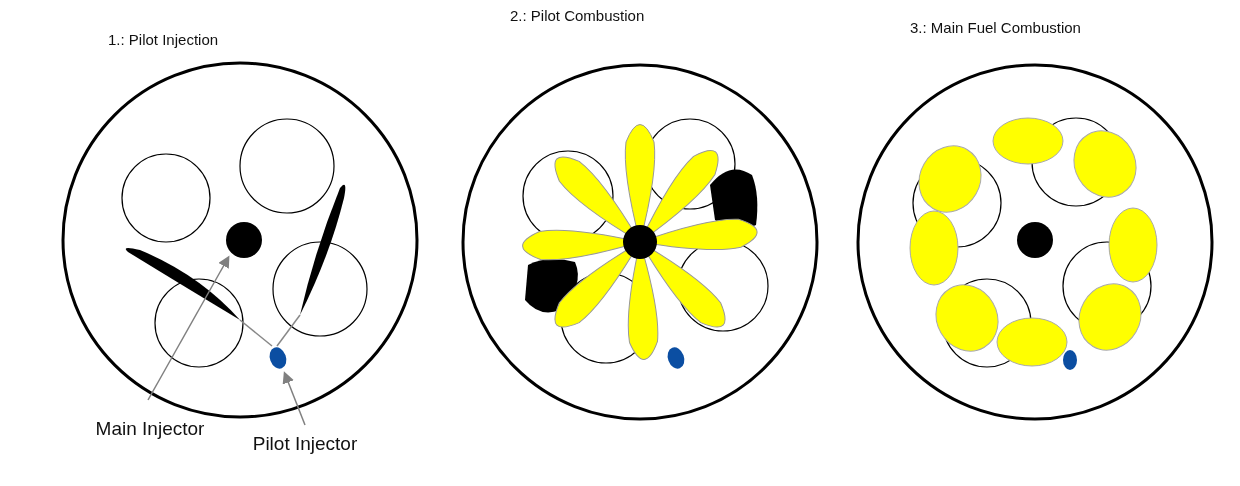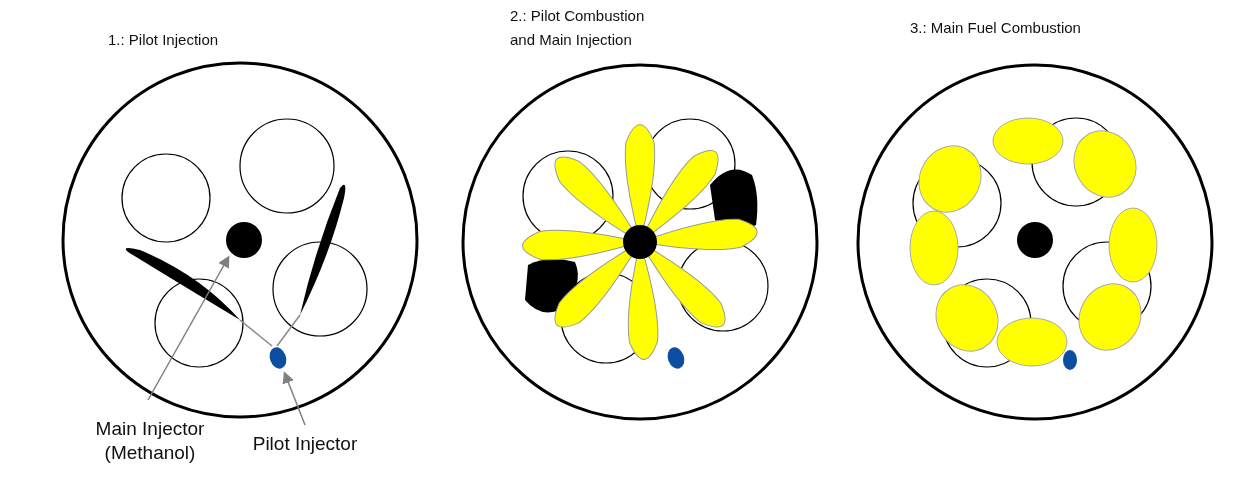--- a/index.html
+++ b/index.html
@@ -7,21 +7,20 @@
   .title { position:absolute; font-size:15px; text-align:left; line-height:24px; }
   .label { position:absolute; font-size:19px; text-align:center; line-height:24px; }
   svg { position:absolute; left:0; top:0; }
 </style>
 </head>
 <body>
 
 <div class="title" style="left:108px;top:28px;width:250px;">1.: Pilot Injection</div>
 <div class="title" style="left:510px;top:4px;width:260px;">
   <div>2.: Pilot Combustion</div>
-  <div>and Main Injection</div>
 </div>
 <div class="title" style="left:910px;top:16px;width:280px;">3.: Main Fuel Combustion</div>
 
 <svg width="1240" height="486" viewBox="0 0 1240 486">
   <defs>
     <marker id="arr" markerWidth="8" markerHeight="8" refX="6" refY="4" orient="auto">
       <path d="M0,0 L8,4 L0,8 z" fill="#808080"></path>
     </marker>
   </defs>
 
@@ -81,17 +80,16 @@
       <ellipse cx="934" cy="248" rx="24" ry="37"></ellipse>
       <ellipse cx="1110" cy="317" rx="30" ry="34" transform="rotate(30 1110 317)"></ellipse>
       <ellipse cx="967" cy="318" rx="30" ry="34" transform="rotate(-30 967 318)"></ellipse>
       <ellipse cx="1032" cy="342" rx="35" ry="24"></ellipse>
     </g>
   </g>
 </svg>
 
 <div class="label" style="left:70px;top:417px;width:160px;">
   <div>Main Injector</div>
-  <div>(Methanol)</div>
 </div>
 <div class="label" style="left:230px;top:432px;width:150px;text-align:center;">
   <div>Pilot Injector</div>
 </div>
 
 </body></html>

